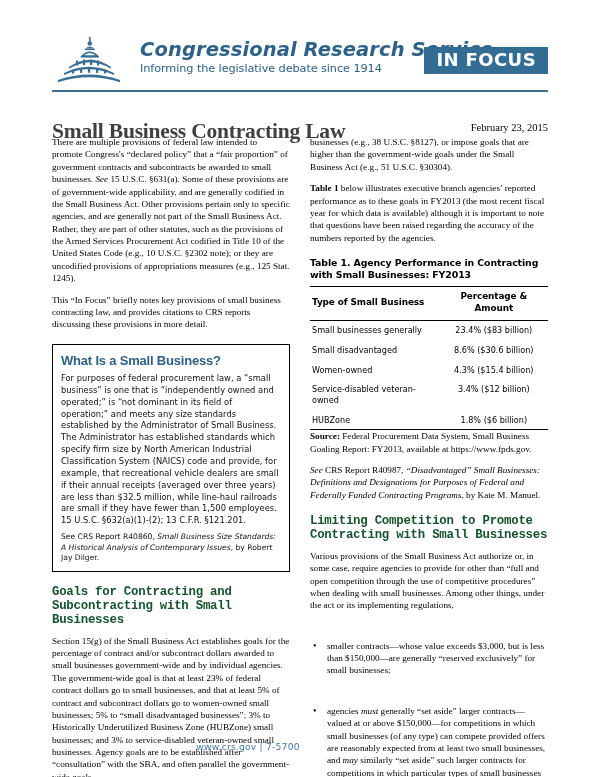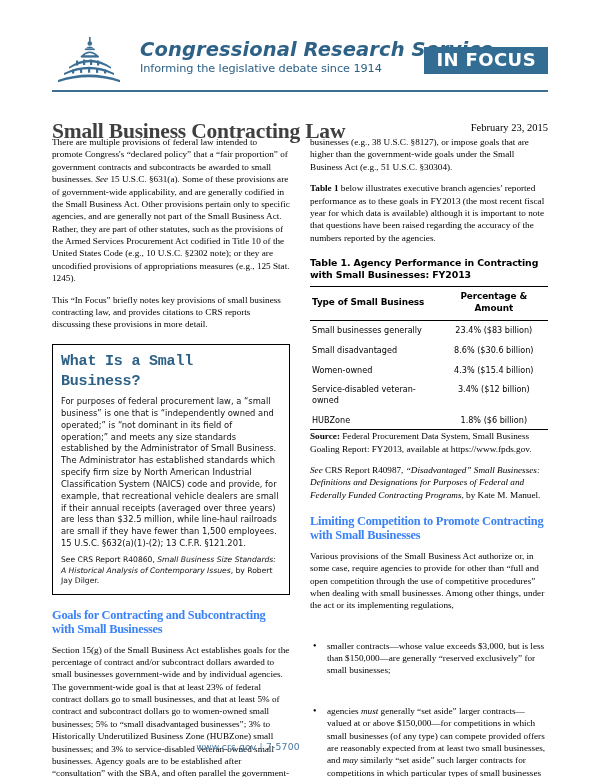--- a/index.html
+++ b/index.html
@@ -120,40 +120,40 @@
 
   .col p {
     margin: 0 0 9px 0;
     font-family: "Liberation Serif", serif;
     font-size: 9.2px;
     line-height: 1.345;
   }
 
   
   h2.sec {
-    font-family: Liberation Serif, serif;
+    font-family: Liberation Mono, monospace;
     font-weight: bold;
     font-size: 12.4px;
-    color: #3b82f6;
+    color: #14532d;
     margin: 14px 0 7px 0;
     line-height: 1.12;
     letter-spacing: -0.25px;
   }
 
   
   .box {
     border: 1px solid #000;
     padding: 7px 8px 7px 8px;
     margin: 13px 0 0 0;
     box-sizing: border-box;
   }
   .box h3 {
-    font-family: Liberation Mono, monospace;
-    font-weight: bold;
-    font-size: 15px;
+    font-family: Liberation Sans, sans-serif;
+    font-weight: bold;
+    font-size: 13px;
     color: #2e6186;
     margin: 0 0 4px 0;
     letter-spacing: -0.2px;
   }
   .box p {
     font-family: "DejaVu Sans", sans-serif;
     font-size: 8.35px;
     line-height: 1.42;
     margin: 0 0 5px 0;
     color: #111;

